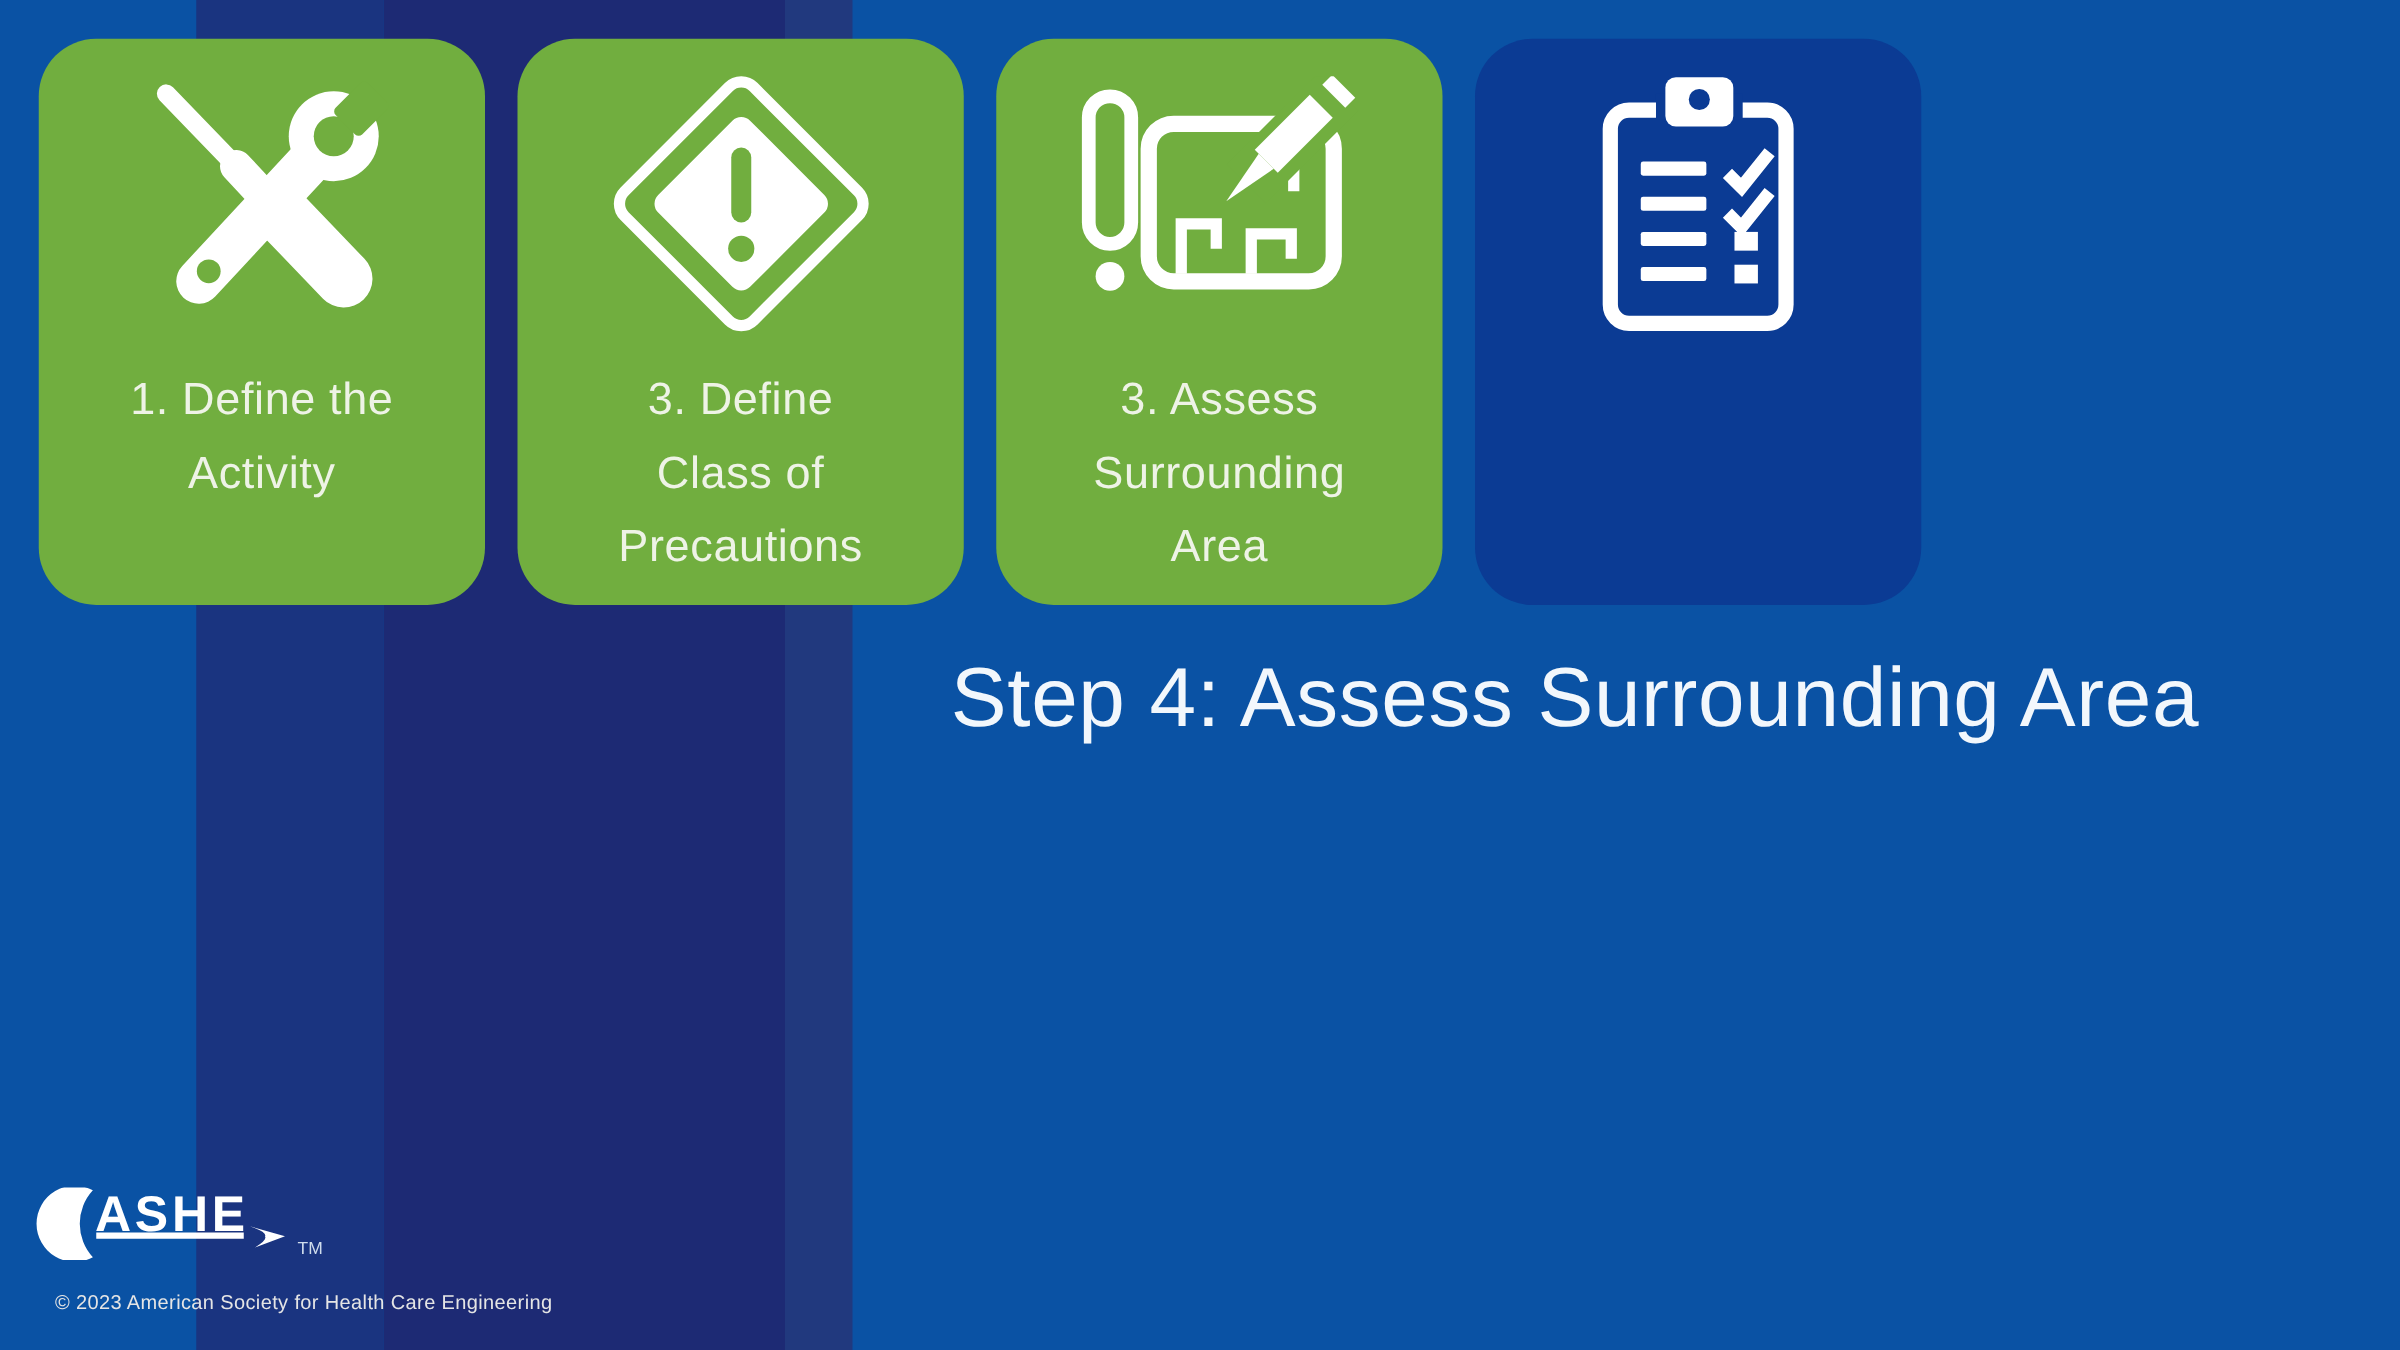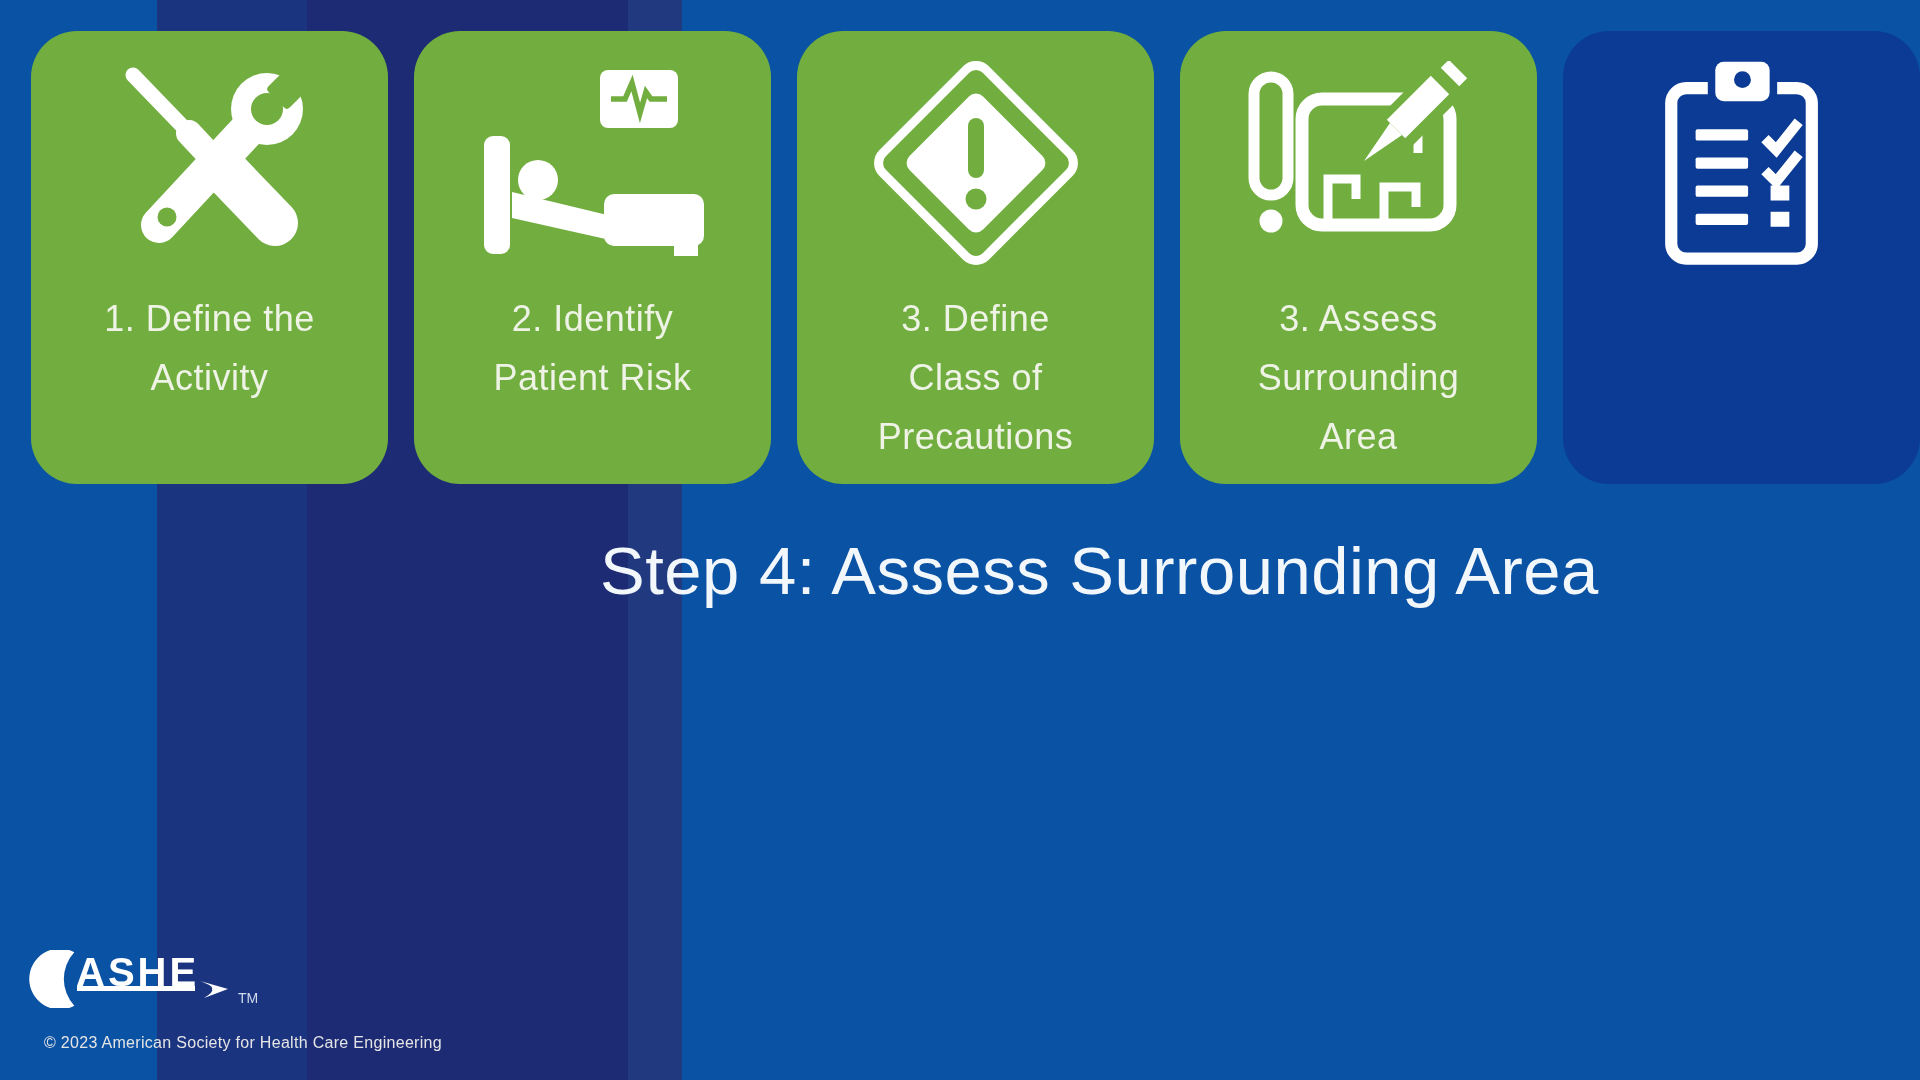--- a/index.html
+++ b/index.html
@@ -18,21 +18,21 @@
   .card.navy{background:var(--card-navy,#0b3b94);}
   .icon-wrap{height:212px;display:flex;align-items:center;justify-content:center;}
   .card-label{margin-top:20px;font-size:36px;line-height:59px;text-align:center;white-space:pre-line;letter-spacing:.5px;}
   .card.green .card-label{color:var(--card-text-green-bg,#eef3e6);}
   .card.navy .card-label{color:var(--card-text-navy-bg,#ffffff);}
   
   .card.green .cut{fill:var(--card-green,#71ae3f);}
   .card.navy .cut{fill:var(--card-navy,#0b3b94);}
   .card.green .cut-stroke{stroke:var(--card-green,#71ae3f);fill:none;}
   
-  .slide-title{position:absolute;left:600px;top:532px;width:1320px;text-align:left;
+  .slide-title{position:absolute;left:600px;top:520px;width:1320px;text-align:center;
                font-size:67px;color:var(--title-white,#f2f7fc);z-index:2;letter-spacing:.5px;}
   
   .logo{position:absolute;left:26px;top:950px;width:230px;height:70px;z-index:2;}
   .logo .swoosh{position:absolute;left:0;top:0;}
   .logo .ashe-text{position:absolute;left:50px;top:0px;font-size:40px;font-weight:bold;color:#ffffff;letter-spacing:3px;}
   .logo .underline{position:absolute;left:51px;top:36px;width:118px;height:5px;background:#ffffff;}
   .logo .arrow{position:absolute;left:172px;top:27px;}
   .logo .tm{position:absolute;left:212px;top:40px;font-size:14px;color:#cfdcec;}
   .copyright{position:absolute;left:44px;top:1034px;font-size:16px;color:#e5e5e5;letter-spacing:.3px;z-index:2;}
 </style>
@@ -59,35 +59,20 @@
 
           <line x1="28" y1="14" x2="84" y2="72" stroke="#fff" stroke-width="15" stroke-linecap="round"></line>
           <line x1="84" y1="72" x2="112" y2="102" stroke="#fff" stroke-width="26" stroke-linecap="round"></line>
           <line x1="122" y1="112" x2="170" y2="162" stroke="#fff" stroke-width="46" stroke-linecap="round"></line>
         </svg>
       </div>
       <div class="card-label">1. Define the
 Activity</div>
     </div>
 
-    <div class="card green">
-      <div class="icon-wrap">
-        <svg width="230" height="190" viewBox="0 0 230 190">
-          <rect x="122" y="2" width="78" height="58" rx="8" fill="#fff"></rect>
-          <polyline class="cut-stroke" points="133,31 147,31 154,15 162,45 168,24 173,31 189,31" stroke="#71ae3f" stroke-width="5.5" fill="none"></polyline>
-          <rect x="6" y="68" width="26" height="118" rx="9" fill="#fff"></rect>
-          <circle cx="60" cy="112" r="20" fill="#fff"></circle>
-          <path d="M34,124 L150,152 L150,176 L34,150 Z" fill="#fff"></path>
-          <rect x="126" y="126" width="100" height="52" rx="10" fill="#fff"></rect>
-          <rect x="196" y="172" width="24" height="16" fill="#fff"></rect>
-        </svg>
-      </div>
-      <div class="card-label">2. Identify
-Patient Risk</div>
-    </div>
 
     <div class="card green">
       <div class="icon-wrap">
         <svg width="210" height="210" viewBox="0 0 210 210">
           <g transform="rotate(45 105 105)">
             <rect x="32" y="32" width="146" height="146" rx="14" fill="none" stroke="#fff" stroke-width="9"></rect>
             <rect x="53" y="53" width="104" height="104" rx="10" fill="#fff"></rect>
           </g>
           <rect class="cut" x="97" y="60" width="16" height="60" rx="8" fill="#71ae3f"></rect>
           <circle class="cut" cx="105" cy="141" r="10.5" fill="#71ae3f"></circle>

